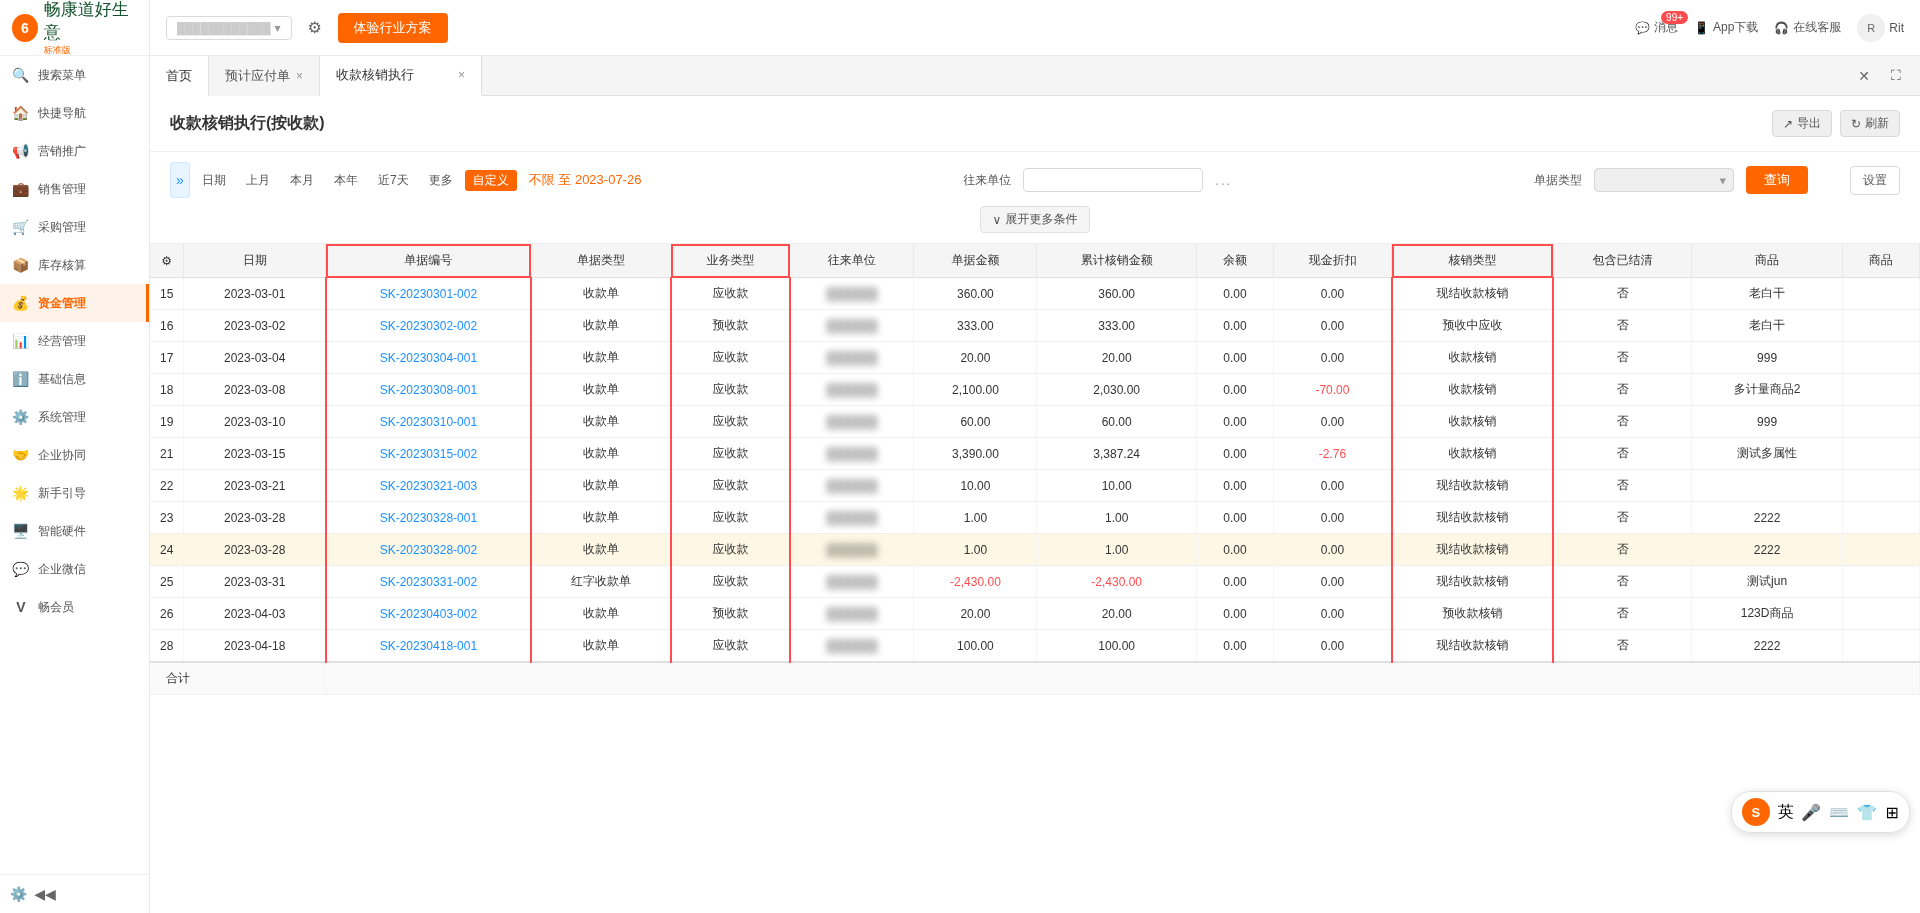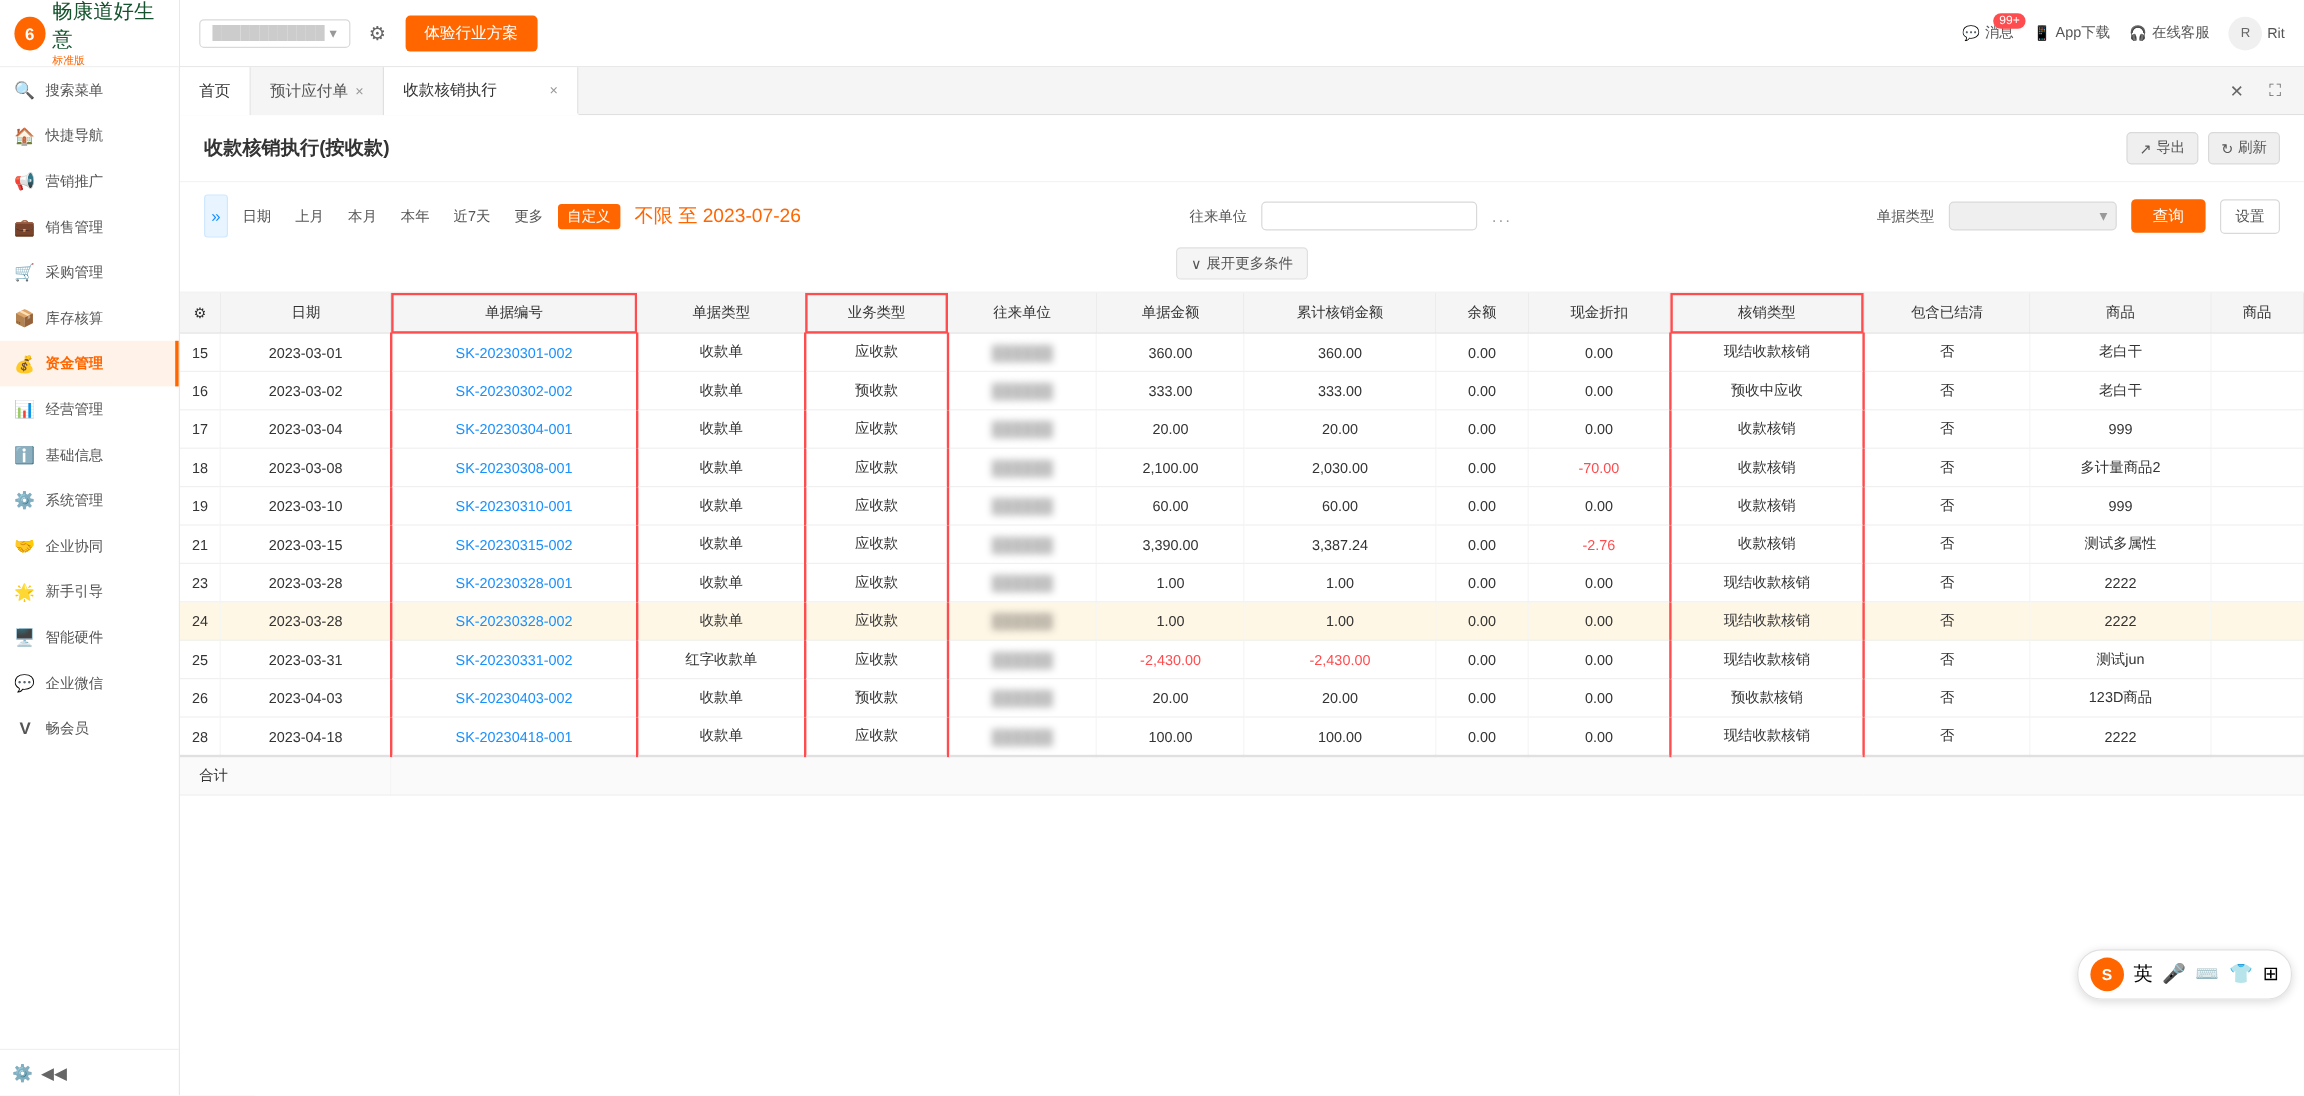--- a/index.html
+++ b/index.html
@@ -46,26 +46,26 @@
     .content-header-btns { display: flex; gap: 8px; padding-bottom: 14px; }
     .header-btn { display: flex; align-items: center; gap: 4px; color: #555; font-size: 12px; cursor: pointer; border: 1px solid #d9d9d9; border-radius: 4px; padding: 4px 10px; }
 
     
     .filter-bar { padding: 10px 20px; background: #fff; border-bottom: 1px solid #f0f0f0; display: flex; flex-direction: column; gap: 8px; }
     .filter-row { display: flex; align-items: center; gap: 12px; }
     .filter-label { color: #555; font-size: 12px; white-space: nowrap; }
     .filter-date-btns { display: flex; gap: 4px; }
     .filter-date-btn { padding: 2px 8px; font-size: 12px; color: #555; cursor: pointer; border-radius: 3px; }
     .filter-date-custom { padding: 2px 8px; font-size: 12px; color: #fff; background: #ff6600; border-radius: 3px; cursor: pointer; }
-    .filter-date-range { font-size: 16px; color: #ff6600; }
+    .filter-date-range { font-size: 13px; color: #ff6600; }
     .filter-input { border: 1px solid #d9d9d9; border-radius: 4px; padding: 4px 10px; font-size: 12px; min-width: 180px; color: #ccc; }
     .filter-dots { color: #999; letter-spacing: 2px; cursor: pointer; }
     .filter-select { border: 1px solid #d9d9d9; border-radius: 4px; padding: 4px 28px 4px 10px; font-size: 12px; color: #333; min-width: 140px; appearance: none; cursor: pointer; }
     .filter-query-btn { background: #ff6600; color: #fff; border: none; border-radius: 4px; padding: 5px 18px; font-size: 13px; cursor: pointer; }
-    .filter-settings-btn { background: #fff; color: #555; border: 1px solid #d9d9d9; border-radius: 4px; padding: 5px 12px; font-size: 12px; cursor: pointer; }
+    .filter-settings-btn { background: #fff; color: #555; border: 1px solid #d9d9d9; border-radius: 4px; padding: 5px 12px; font-size: 12px; cursor: pointer; margin-left: 30px; }
     .expand-btn { display: flex; align-items: center; gap: 4px; color: #555; font-size: 12px; cursor: pointer; background: #f5f5f5; border: 1px solid #e0e0e0; border-radius: 4px; padding: 4px 12px; align-self: center; }
 
     
     .table-wrapper { flex: 1; overflow: auto; padding: 0; }
     table { width: 100%; border-collapse: collapse; font-size: 12px; min-width: 1400px; }
     thead tr { background: #f5f5f5; }
     th { padding: 8px 10px; text-align: center; color: #333; font-weight: 500; border-bottom: 1px solid #e0e0e0; border-right: 1px solid #e8e8e8; white-space: nowrap; position: sticky; top: 0; background: #f5f5f5; z-index: 2; }
     td { padding: 7px 10px; text-align: center; border-bottom: 1px solid #f0f0f0; border-right: 1px solid #f5f5f5; color: #333; white-space: nowrap; }
     tr.highlighted td { background: #fff7e6; }
     .link { color: #1890ff; cursor: pointer; text-decoration: none; }
@@ -381,20 +381,36 @@
       <td class="">3,390.00</td>
       <td class="">3,387.24</td>
       <td>0.00</td>
       <td class="negative">-2.76</td>
       <td style="border-left:2px solid #ff4d4f;border-right:2px solid #ff4d4f;">收款核销</td>
       <td>否</td>
       <td>测试多属性</td>
       <td></td>
     </tr>
             <tr>
+      <td>22</td>
+      <td>2023-03-21</td>
+      <td style="border-left:2px solid #ff4d4f;border-right:2px solid #ff4d4f;"><a class="link">SK-20230321-003</a></td>
+      <td>收款单</td>
+      <td style="border-left:2px solid #ff4d4f;border-right:2px solid #ff4d4f;">应收款</td>
+      <td><span class="blurred">██████</span></td>
+      <td class="">10.00</td>
+      <td class="">10.00</td>
+      <td>0.00</td>
+      <td class="">0.00</td>
+      <td style="border-left:2px solid #ff4d4f;border-right:2px solid #ff4d4f;">现结收款核销</td>
+      <td>否</td>
+      <td></td>
+      <td></td>
+    </tr>
+            <tr>
       <td>23</td>
       <td>2023-03-28</td>
       <td style="border-left:2px solid #ff4d4f;border-right:2px solid #ff4d4f;"><a class="link">SK-20230328-001</a></td>
       <td>收款单</td>
       <td style="border-left:2px solid #ff4d4f;border-right:2px solid #ff4d4f;">应收款</td>
       <td><span class="blurred">██████</span></td>
       <td class="">1.00</td>
       <td class="">1.00</td>
       <td>0.00</td>
       <td class="">0.00</td>

